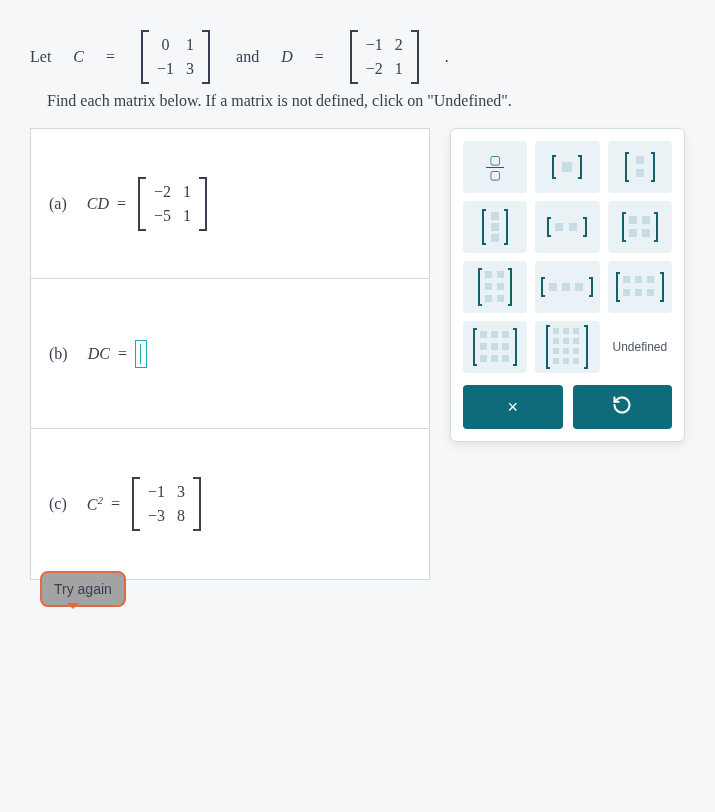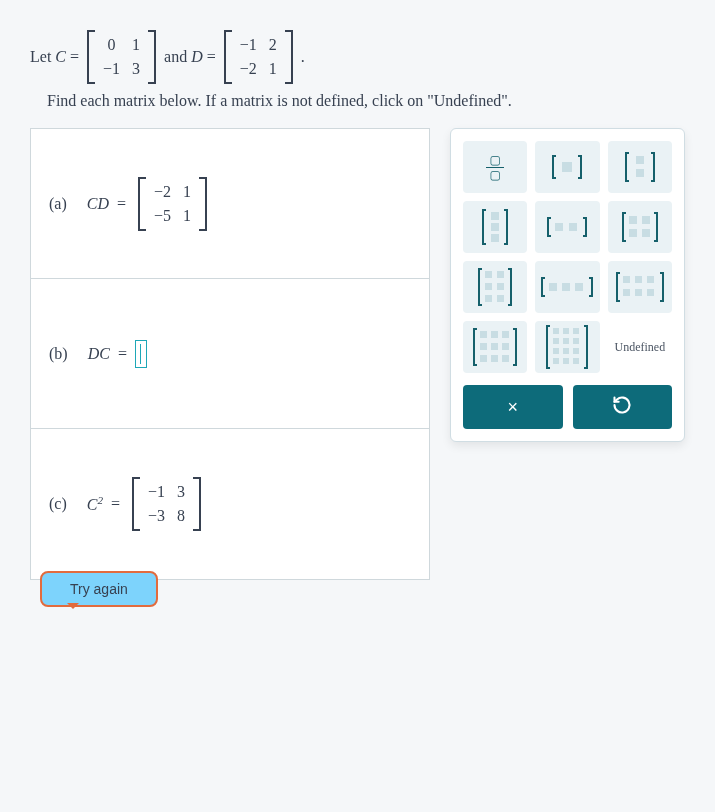--- a/index.html
+++ b/index.html
@@ -5,21 +5,21 @@
   * { box-sizing: border-box; }
   body {
     margin: 0;
     padding: 20px 30px;
     font-family: Georgia, 'Times New Roman', serif;
     background: #f5f7f9;
     color: #374151;
     width: 715px;
     font-size: 16px;
   }
-  .intro { margin: 10px 0 8px 0; display:flex; align-items:center; flex-wrap:wrap; gap:4px;}
+  .intro { margin: 10px 0 8px 0; display:flex; align-items:center; flex-wrap:wrap; gap:22px;}
   .instr { margin: 6px 0 18px 17px; }
   .matrix {
     display: inline-flex;
     align-items: center;
     vertical-align: middle;
     margin: 0 4px;
   }
   .matrix .bracket {
     width: 8px;
     align-self: stretch;
@@ -58,23 +58,23 @@
     position: relative;
   }
   .cursor-box::after{
     content:""; position:absolute; left: 4px; top:3px; bottom:3px; width:1px; background:#1ea7b7;
   }
   .try-again {
     position: relative;
     display: inline-block;
     border: 2px solid #e26b3d;
     color: #374151;
-    background:#7dd3fc;
+    background:#a3a3a3;
     border-radius: 8px;
-    padding: 8px 28px;
+    padding: 8px 12px;
     margin-top: -18px;
     margin-left: 10px;
     font-family: Arial, sans-serif;
     font-size: 14px;
   }
   .try-again::after {
     content:"";
     position:absolute;
     bottom:-10px; left: 25px;
     border: 6px solid transparent;
@@ -100,21 +100,21 @@
     background: #eaf2f5;
     border-radius: 4px;
     display:flex;
     align-items:center;
     justify-content:center;
     cursor:pointer;
     color:#15606b;
     font-size: 13px;
   }
   .pbtn svg { display:block; }
-  .undef { font-size: 12px; color:#4b5563; background:transparent;font-family:Liberation Serif, serif;}
+  .undef { font-size: 12px; color:#4b5563; background:transparent;}
   .action-row {
     display:grid;
     grid-template-columns: 1fr 1fr;
     gap: 10px;
     margin-top: 12px;
   }
   .abtn {
     height: 44px;
     background:#0d6b7a;
     color:#fff;

